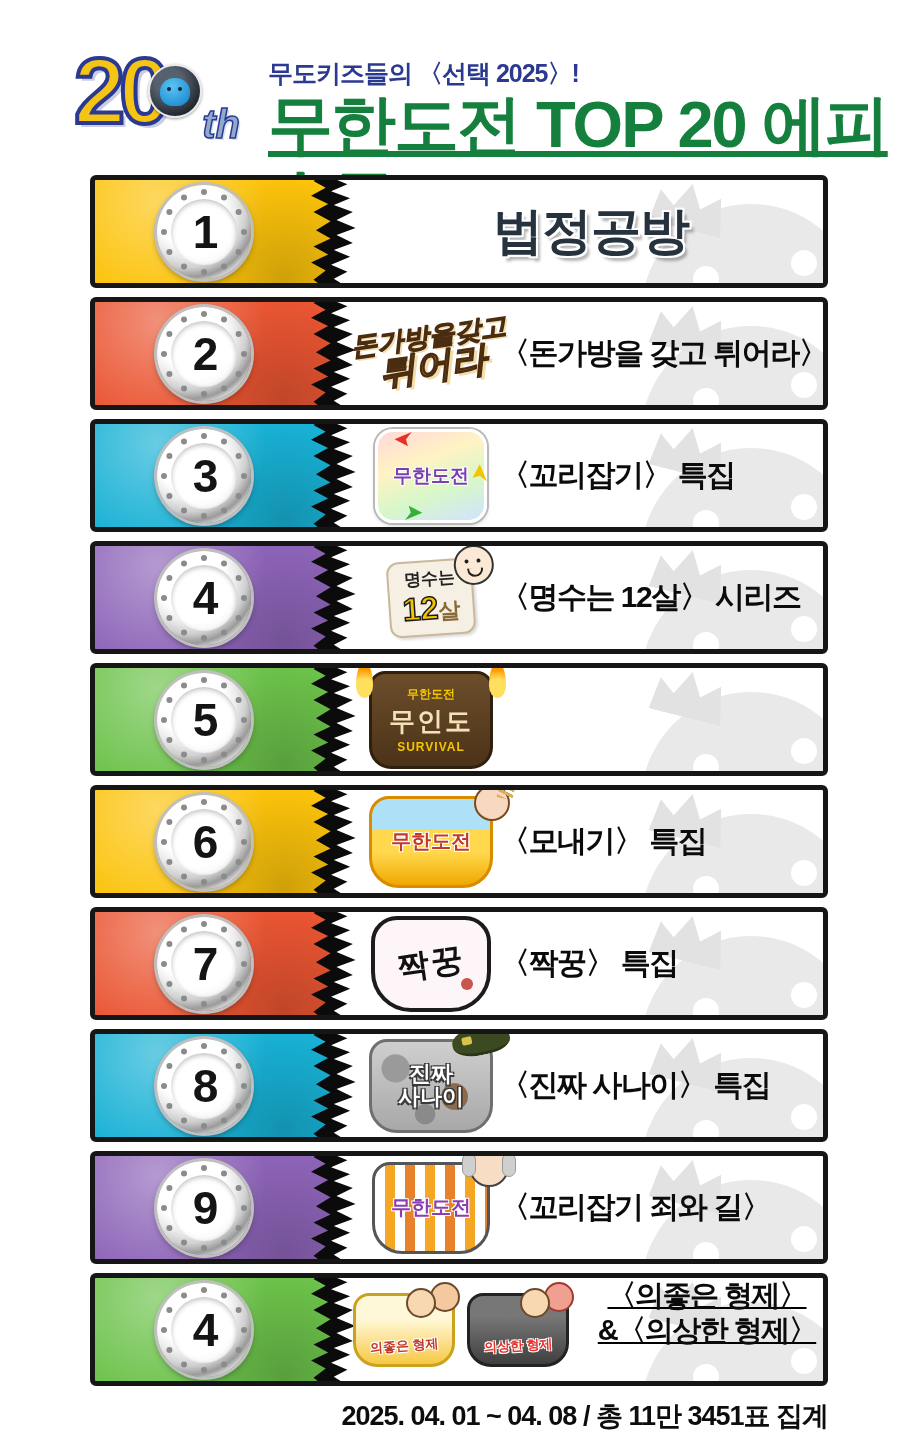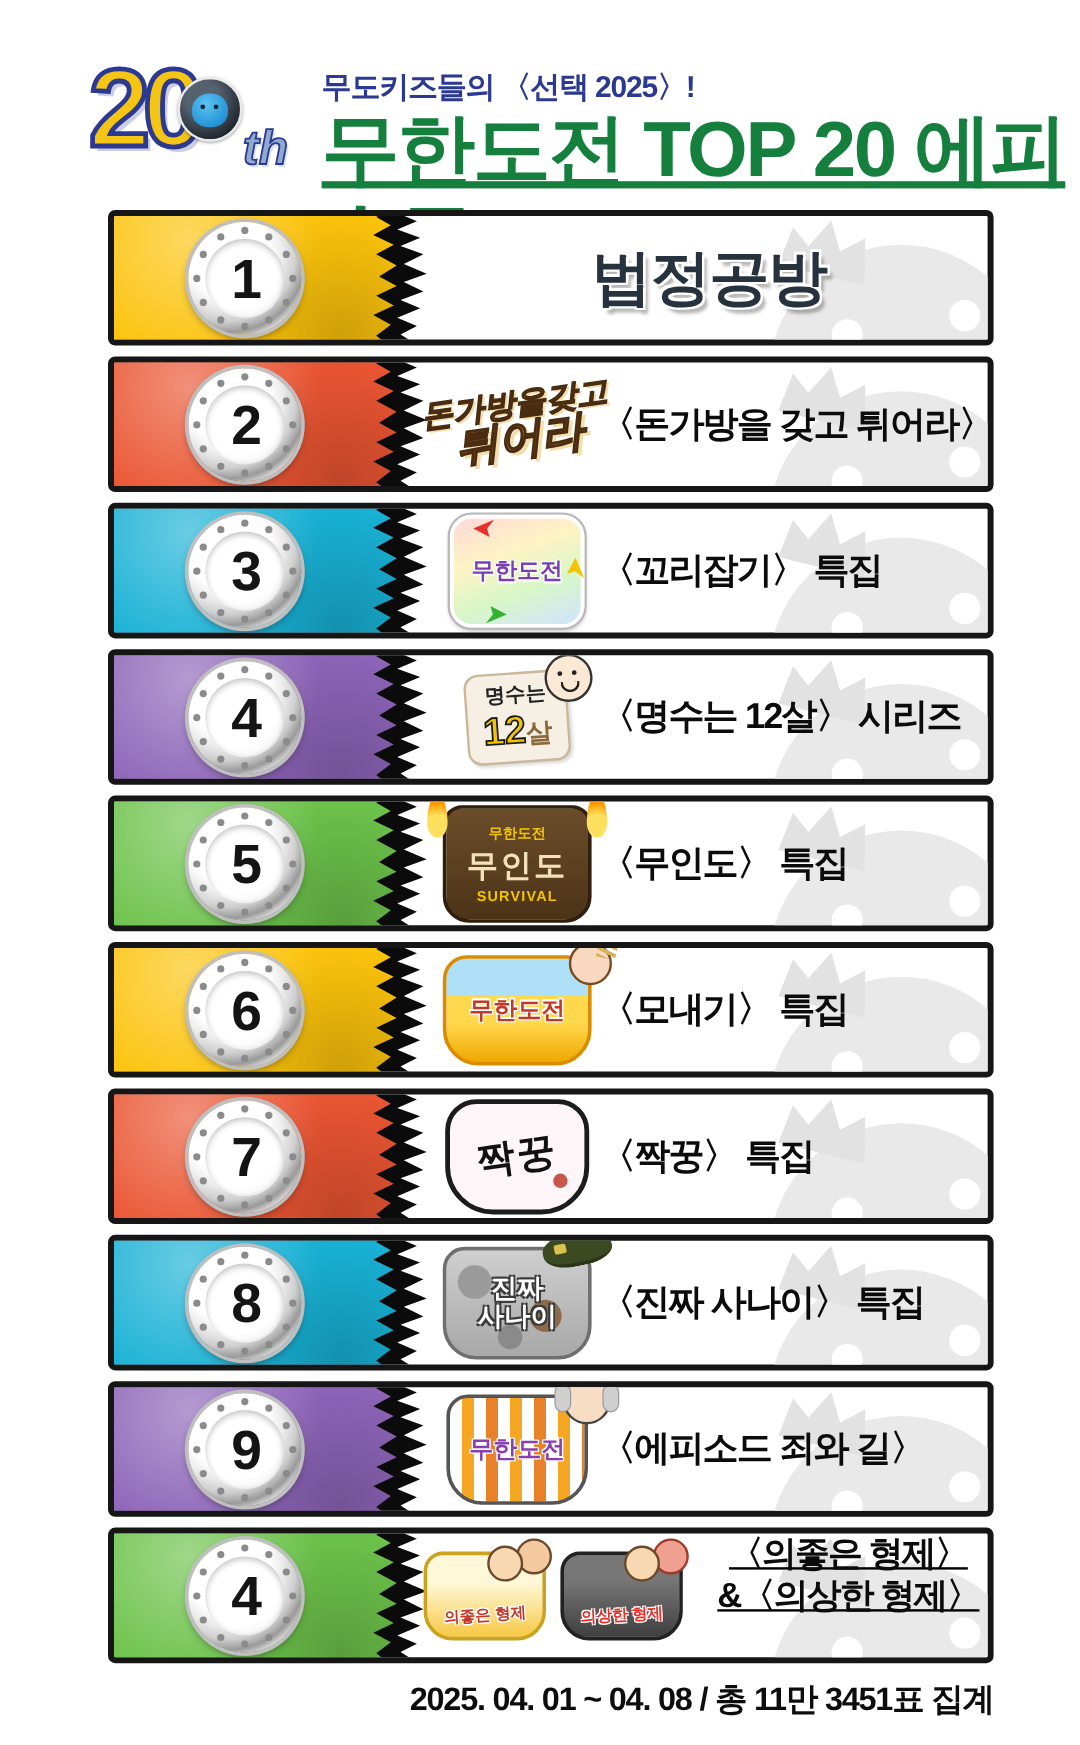--- a/index.html
+++ b/index.html
@@ -284,23 +284,20 @@
             <span class="rank-num">5</span>
           </div>
         </div>
       <div class="logo-slot">
         <div class="logo-muindo">
           <span class="t">무한도전</span>
           <span class="m">무인도</span>
           <span class="s">SURVIVAL</span>
         </div>
       </div>
-      <div class="title-slot">
-          <span class="row-title">〈무인도〉 특집</span>
-        </div>
     </div>
 
     <div class="row">
       <div class="wm-head">
           <span class="wm-eye e1"></span>
           <span class="wm-eye e2"></span>
         </div>
       <div class="wm-crown"></div>
       <div class="torn"></div>
       <div class="panel c-gold"></div>
@@ -390,21 +387,21 @@
           </div>
         </div>
       <div class="logo-slot">
         <div class="logo-court">
           <span>무한도전</span>
           <div class="judge"></div>
 
         </div>
       </div>
       <div class="title-slot">
-          <span class="row-title">〈에피소드 죄와 길〉</span>
+          <span class="row-title">〈꼬리잡기 죄와 길〉</span>
         </div>
     </div>
 
     <div class="row">
       <div class="wm-head">
           <span class="wm-eye e1"></span>
           <span class="wm-eye e2"></span>
         </div>
       <div class="wm-crown"></div>
       <div class="torn"></div>

